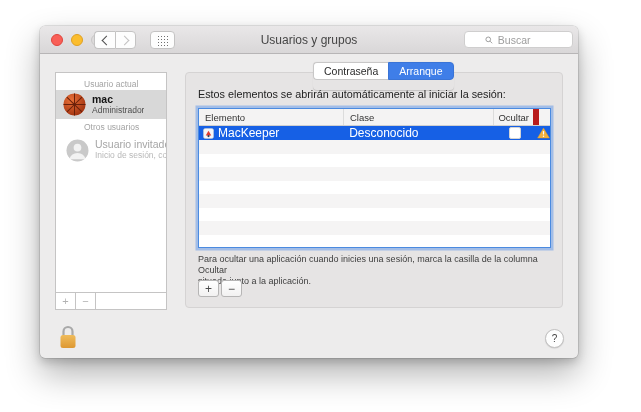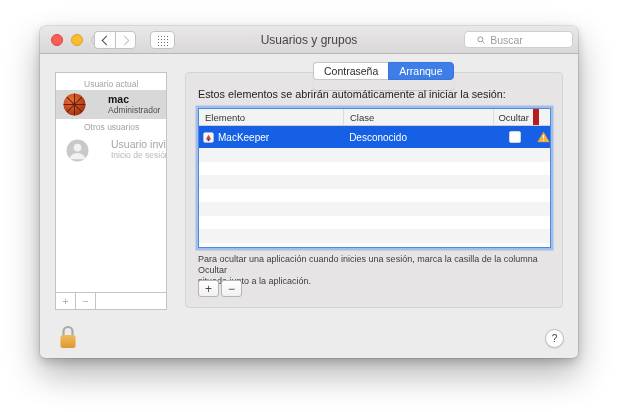--- a/index.html
+++ b/index.html
@@ -30,37 +30,37 @@
         transform:rotate(45deg);margin-left:2px;}
   .chev.right{border-color:#c2c1c1;transform:rotate(225deg);margin-left:-2px;}
   .gridbtn{position:absolute;left:110px;top:5px;width:25px;height:18px;background:#fdfdfd;
            border:1px solid #c4c3c3;border-radius:4px;display:flex;align-items:center;justify-content:center;}
   .grid-icon{width:14px;height:11px;
     background-image:radial-gradient(circle,#6f6f6f 0.8px,transparent 1px);
     background-size:3px 3px;background-position:0 0;}
   .wtitle{position:absolute;left:0;right:0;top:7px;text-align:center;
           font-size:12px;color:#454545;}
   .search{position:absolute;right:5px;top:5px;width:109px;height:17px;background:#fff;
-          border:1px solid #cfcece;border-radius:4px;display:flex;align-items:center;padding:0 12px;box-sizing:border-box;}
+          border:1px solid #cfcece;border-radius:4px;display:flex;align-items:center;padding:0 20px;box-sizing:border-box;}
   .search input{border:none;outline:none;width:100%;font-size:10.5px;color:#333;background:transparent;
                 font-family:"Liberation Sans", sans-serif;margin-left:3px;}
   .search input::placeholder{color:#9d9d9d;}
 
   
   .sidebar{position:absolute;left:15px;top:46px;width:112px;height:238px;background:#ffffff;
            border:1px solid #c5c4c4;box-sizing:border-box;}
   .side-label{position:absolute;left:8px;font-size:8.5px;color:#a3a3a3;padding-left:20px;}
   .side-label.l1{top:6px;}
   .side-label.l2{top:49px;}
   .user-row{position:absolute;left:0;right:0;display:flex;align-items:center;}
   .user-row.current{top:17px;height:29px;background:#d8d8d8;}
   .user-row.guest{top:61px;height:32px;}
   .avatar{width:23px;height:23px;border-radius:50%;overflow:hidden;flex:0 0 auto;margin-left:7px;}
   .user-row.guest .avatar{margin-left:10px;}
-  .utext{margin-left:22px;line-height:11px;white-space:nowrap;overflow:hidden;}
+  .utext{margin-left:6px;line-height:11px;white-space:nowrap;overflow:hidden;}
   .uname{font-size:10.5px;color:#141414;font-weight:bold;}
   .urole{font-size:8.5px;color:#4f4f4f;}
   .guest .uname{color:#a5a5a5;font-weight:normal;}
   .guest .urole{color:#b8b8b8;}
   .login-options{position:absolute;left:0;right:0;top:196px;height:26px;border-top:1px solid #c5c4c4;
                  display:flex;align-items:center;background:#fff;}
   .login-options .lo-label{font-size:10.5px;color:#2c2c2c;margin-left:5px;white-space:nowrap;}
   .side-pm{position:absolute;left:0;right:0;bottom:0;height:16px;border-top:1px solid #c5c4c4;display:flex;}
   .side-pm .pmcell{width:19px;border-right:1px solid #c5c4c4;display:flex;align-items:center;justify-content:center;
                    font-size:11px;color:#b2b2b2;}
@@ -79,21 +79,21 @@
   .desc{position:absolute;left:12px;top:15px;font-size:10.8px;color:#222;}
   .ltable{position:absolute;left:12px;top:35px;width:353px;height:140px;background:#fff;
           border:1px solid #4a8ae0;box-shadow:0 0 0 2.5px rgba(106,157,233,.55);box-sizing:border-box;}
   .thead{display:flex;height:16px;background:#f4f3f3;border-bottom:1px solid #cfcfcf;
          font-size:9.5px;color:#333;align-items:center;}
   .th{box-sizing:border-box;height:100%;display:flex;align-items:center;}
   .th.c1{width:145px;padding-left:6px;border-right:1px solid #dcdcdc;}
   .th.c2{width:150px;padding-left:6px;border-right:1px solid #dcdcdc;}
   .th.c3{width:45px;justify-content:flex-end;padding-right:4px;border-right:6px solid #b91c1c;}
   .th.c4{flex:1;}
-  .trow{display:flex;height:22px;align-items:center;font-size:10px;}
+  .trow{display:flex;height:14px;align-items:center;font-size:12px;}
   .trow.selected{background:#1660e5;color:#fff;}
   .td{box-sizing:border-box;display:flex;align-items:center;height:100%;}
   .td.c1{width:145px;padding-left:4px;}
   .td.c2{width:150px;padding-left:6px;}
   .td.c3{width:45px;justify-content:center;}
   .td.c4{flex:1;justify-content:center;}
   .appicon{width:11px;height:11px;margin-right:4px;flex:0 0 auto;}
   .checkbox{width:10px;height:10px;background:#fff;border-radius:2px;border:.5px solid #d4d4d4;}
   .stripe{height:13.5px;}
   .stripe:nth-child(odd){background:#f5f4f4;}

